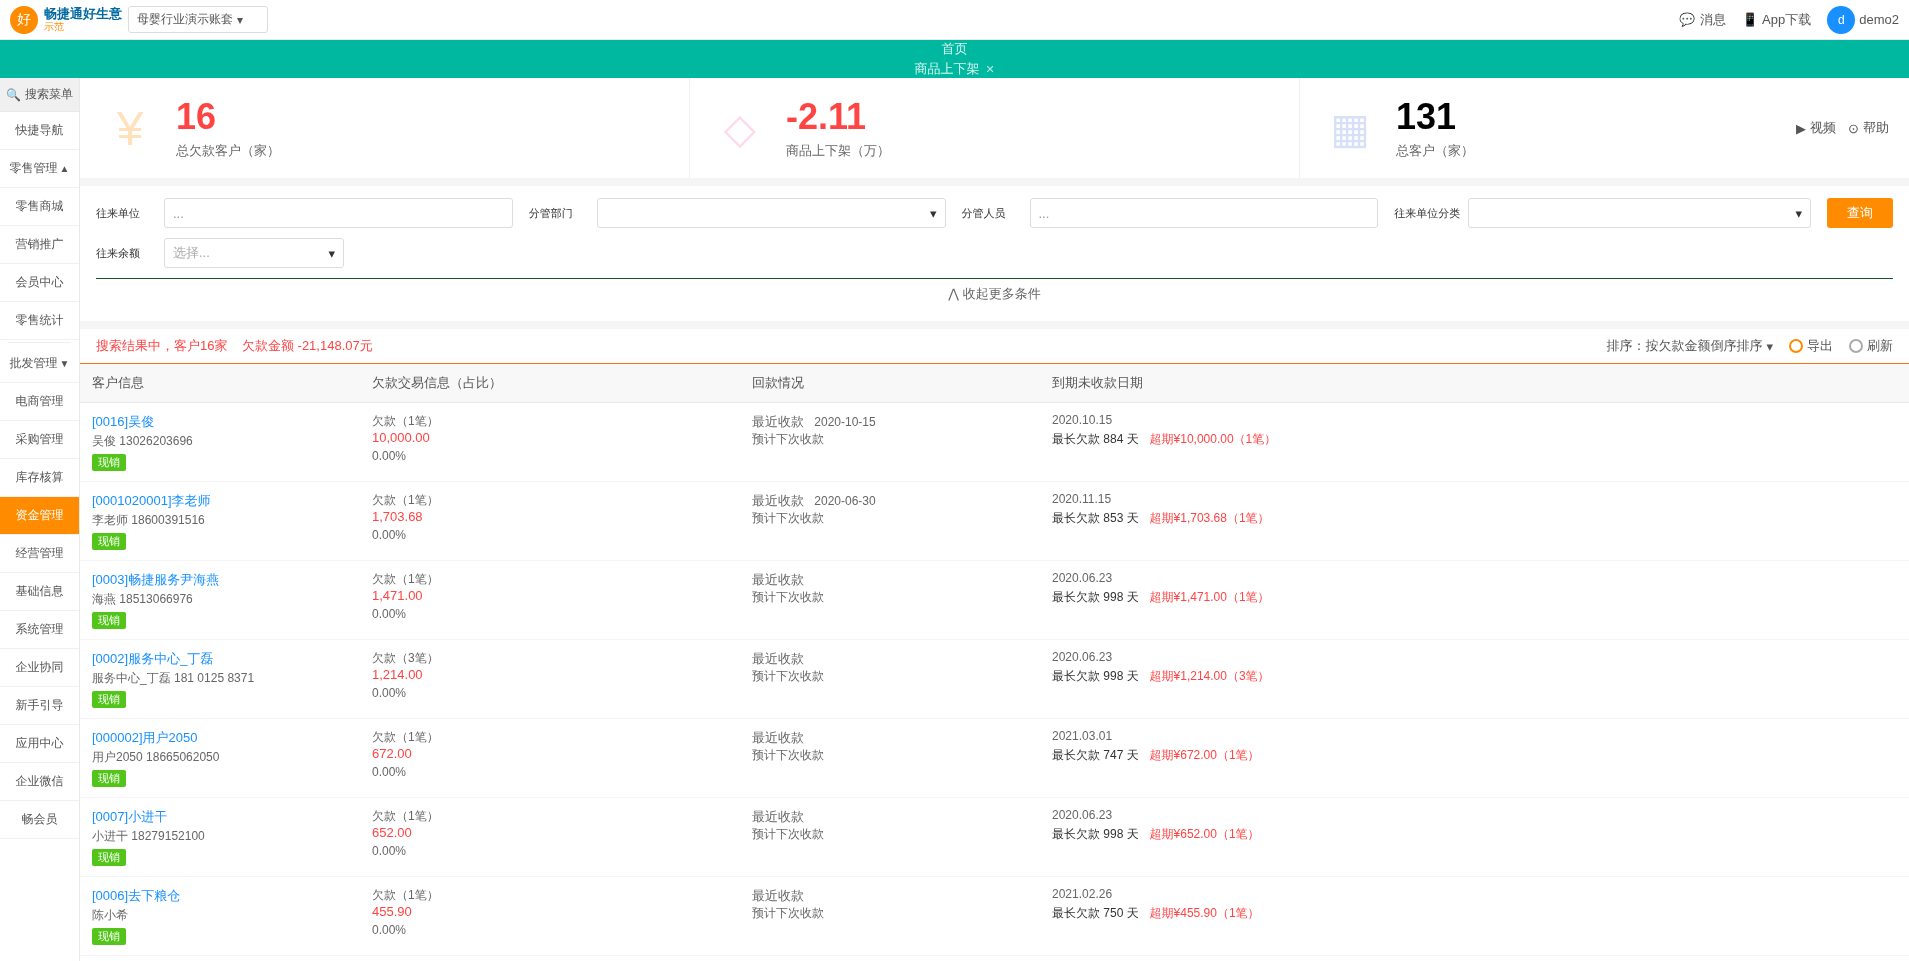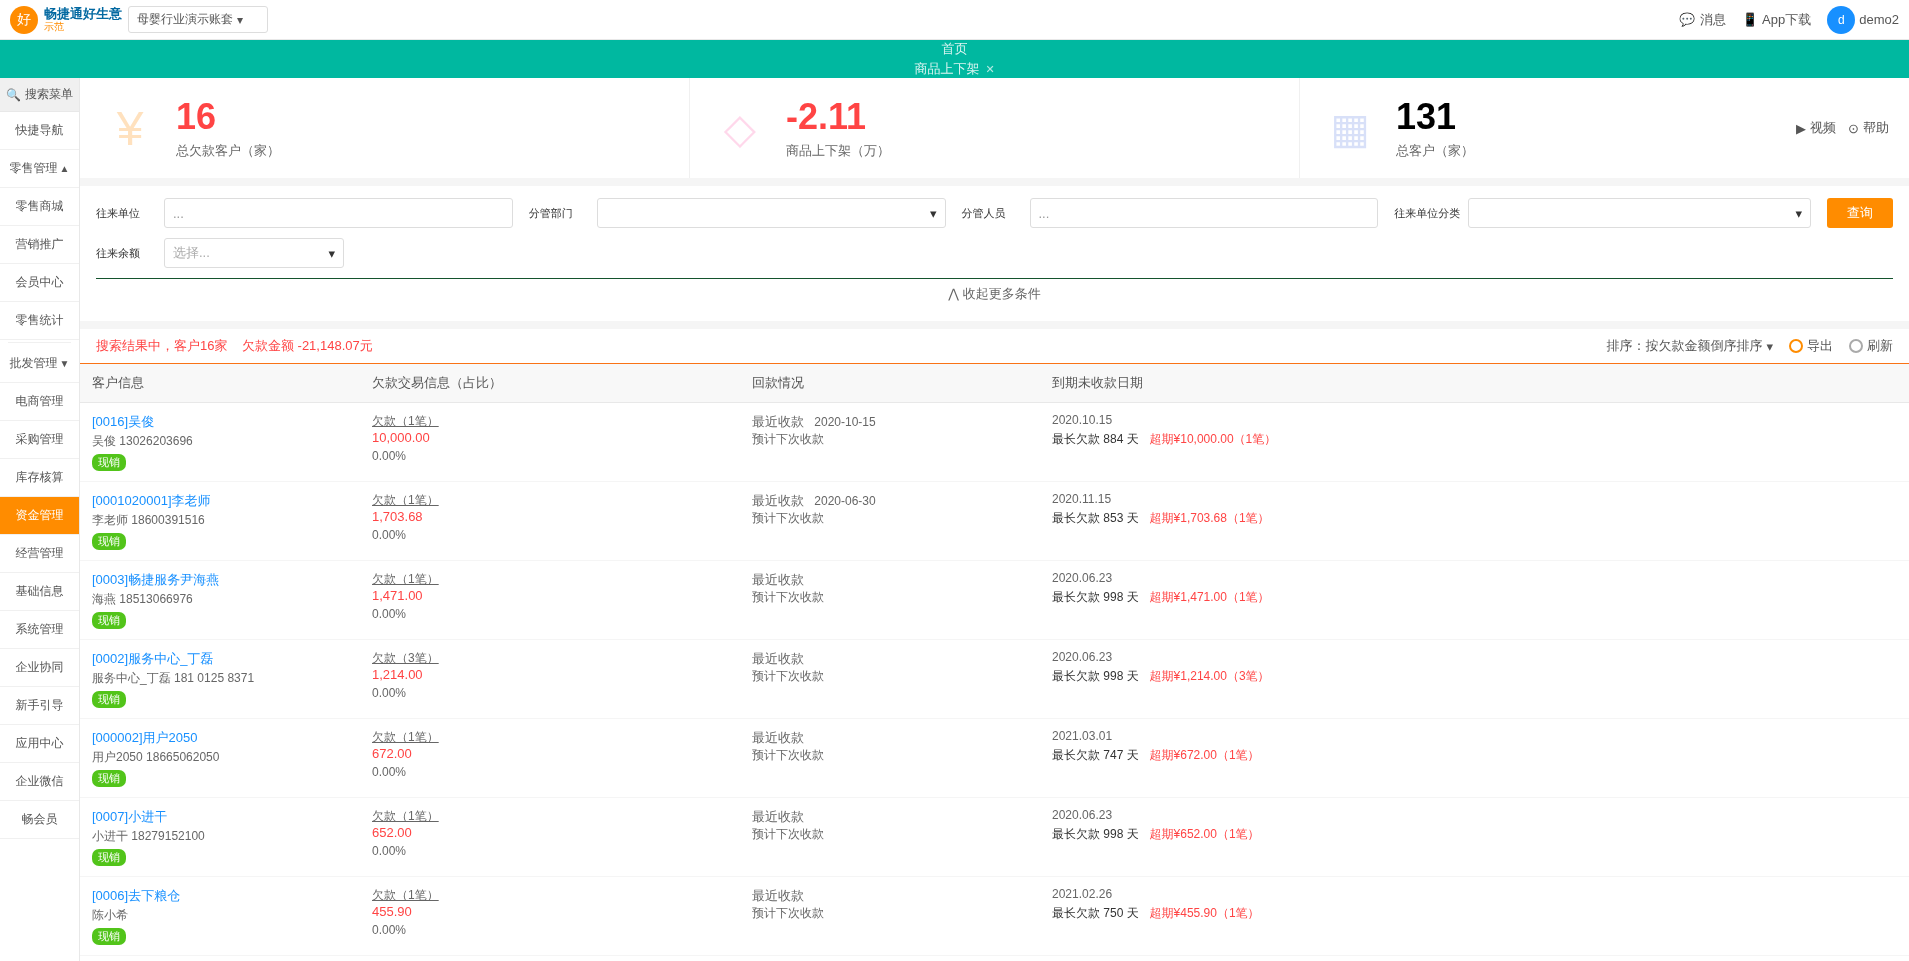--- a/index.html
+++ b/index.html
@@ -75,23 +75,23 @@
     .action-btn-circle { width: 14px; height: 14px; border-radius: 50%; border: 2px solid #ff8c00; display: inline-block; }
 
     
     .table-container { flex: 1; overflow-y: auto; background: #fff; }
     .data-table { width: 100%; border-collapse: collapse; }
     .data-table th { background: #f8f8f8; padding: 10px 12px; text-align: left; font-weight: 500; color: #555; border-bottom: 1px solid #e8e8e8; font-size: 13px; }
     .data-table td { padding: 10px 12px; border-bottom: 1px solid #f5f5f5; vertical-align: top; font-size: 13px; }
     .customer-name { color: #1890ff; cursor: pointer; font-size: 13px; }
     .customer-phone { color: #666; font-size: 12px; margin-top: 2px; }
     .status-badge { display: inline-block; padding: 1px 6px; border-radius: 2px; font-size: 11px; color: white; margin-top: 4px; }
-    .status-badge.green { background: #52c41a; border-radius: 7px; }
+    .status-badge.green { background: #52c41a; }
     .debt-amount { color: #ff4444; font-weight: 500; }
-    .debt-note { color: #666; font-size: 12px; text-decoration: underline; }
+    .debt-note { color: #666; font-size: 12px; }
     .percentage { color: #666; font-size: 12px; margin-top: 4px; }
     .date-text { color: #666; font-size: 12px; }
     .overdue-text { color: #ff4444; font-size: 12px; cursor: pointer; }
     .overdue-days { color: #333; font-size: 12px; }
     .sidebar-divider { height: 1px; background: #f0f0f0; margin: 2px 8px; }
   </style>
 </head>
 <body>
 
 <div class="app-container">

